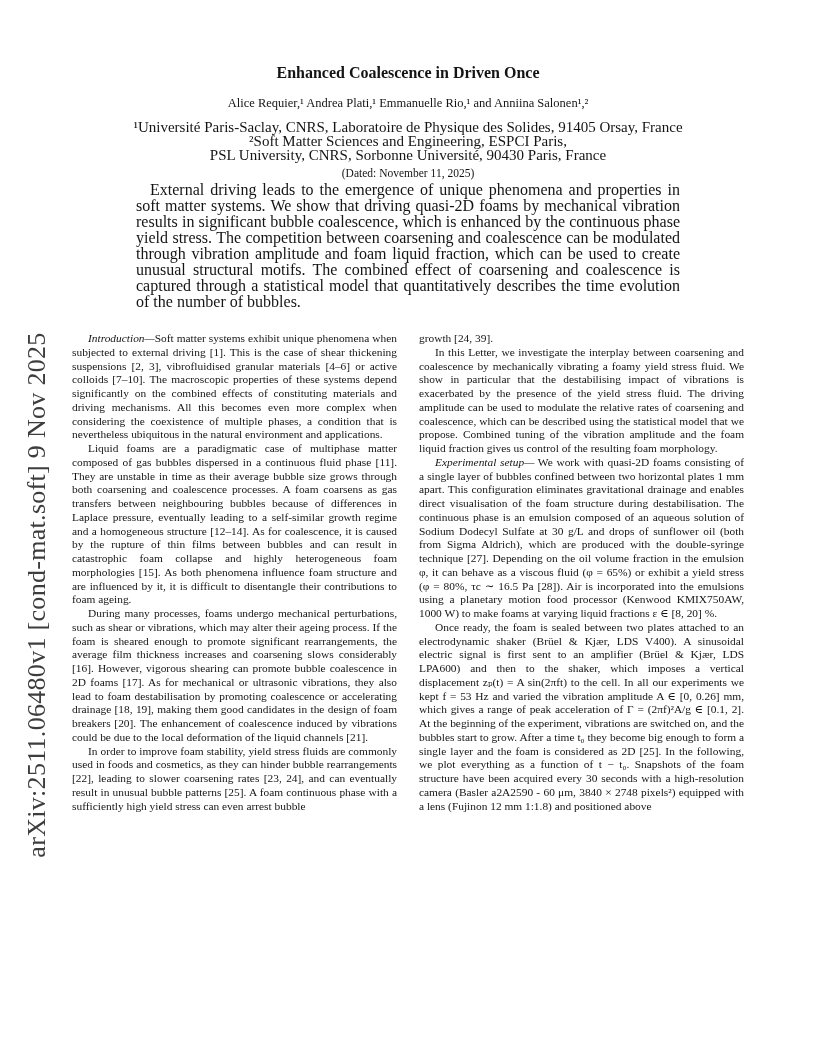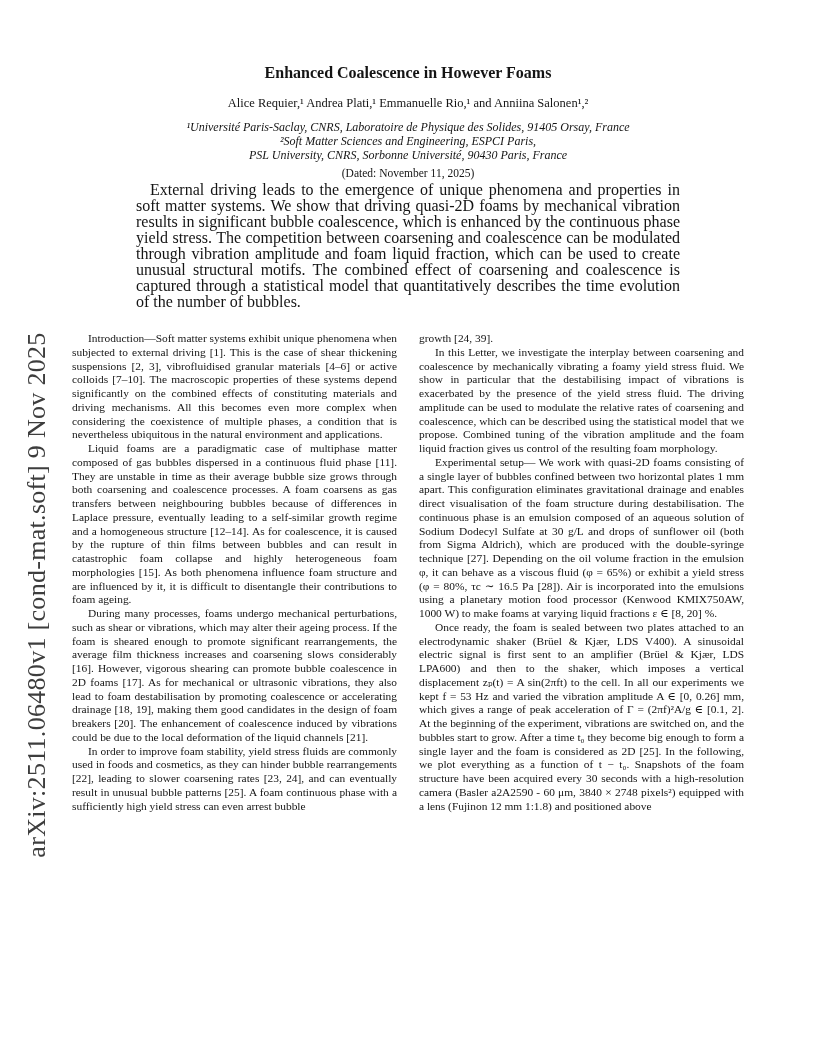--- a/index.html
+++ b/index.html
@@ -32,22 +32,21 @@
     font-weight: bold;
     margin-top: 6px;
   }
   .authors {
     font-size: 12.5px;
     margin-top: 14px;
     text-align: center;
   }
   .affiliations { margin-top: 9px; }
   .affil {
-    font-size: 12px;
-    font-style: italic;
+    font-size: 15px;
     line-height: 14px;
   }
   .dated {
     font-size: 11.5px;
     margin-top: 5px;
     text-align: center;
   }
   .abstract {
     width: 544px;
     margin: 3px auto 0 auto;
@@ -66,31 +65,31 @@
     width: 325px;
     flex: 0 0 325px;
   }
   .para {
     font-size: 11.4px;
     line-height: 13.75px;
     text-align: justify;
     hyphens: auto;
   }
   .para.indent { text-indent: 16px; }
-  .lead { }
+  .lead { font-style: italic; }
 </style>
 </head>
 <body>
 
 <div class="page">
 
   <div class="arxiv-banner">arXiv:2511.06480v1  [cond-mat.soft]  9 Nov 2025</div>
 
   <header class="paper-header">
-    <h1 class="title">Enhanced Coalescence in However Foams</h1>
+    <h1 class="title">Enhanced Coalescence in Driven Once</h1>
     <div class="authors">Alice Requier,¹ Andrea Plati,¹ Emmanuelle Rio,¹ and Anniina Salonen¹,²</div>
     <div class="affiliations">
       <div class="affil">¹Université Paris-Saclay, CNRS, Laboratoire de Physique des Solides, 91405 Orsay, France</div>
       <div class="affil">²Soft Matter Sciences and Engineering, ESPCI Paris,</div>
       <div class="affil">PSL University, CNRS, Sorbonne Université, 90430 Paris, France</div>
     </div>
     <div class="dated">(Dated: November 11, 2025)</div>
   </header>
 
   <div class="abstract">External driving leads to the emergence of unique phenomena and properties in soft matter systems. We show that driving quasi-2D foams by mechanical vibration results in significant bubble coalescence, which is enhanced by the continuous phase yield stress. The competition between coarsening and coalescence can be modulated through vibration amplitude and foam liquid fraction, which can be used to create unusual structural motifs. The combined effect of coarsening and coalescence is captured through a statistical model that quantitatively describes the time evolution of the number of bubbles.</div>

